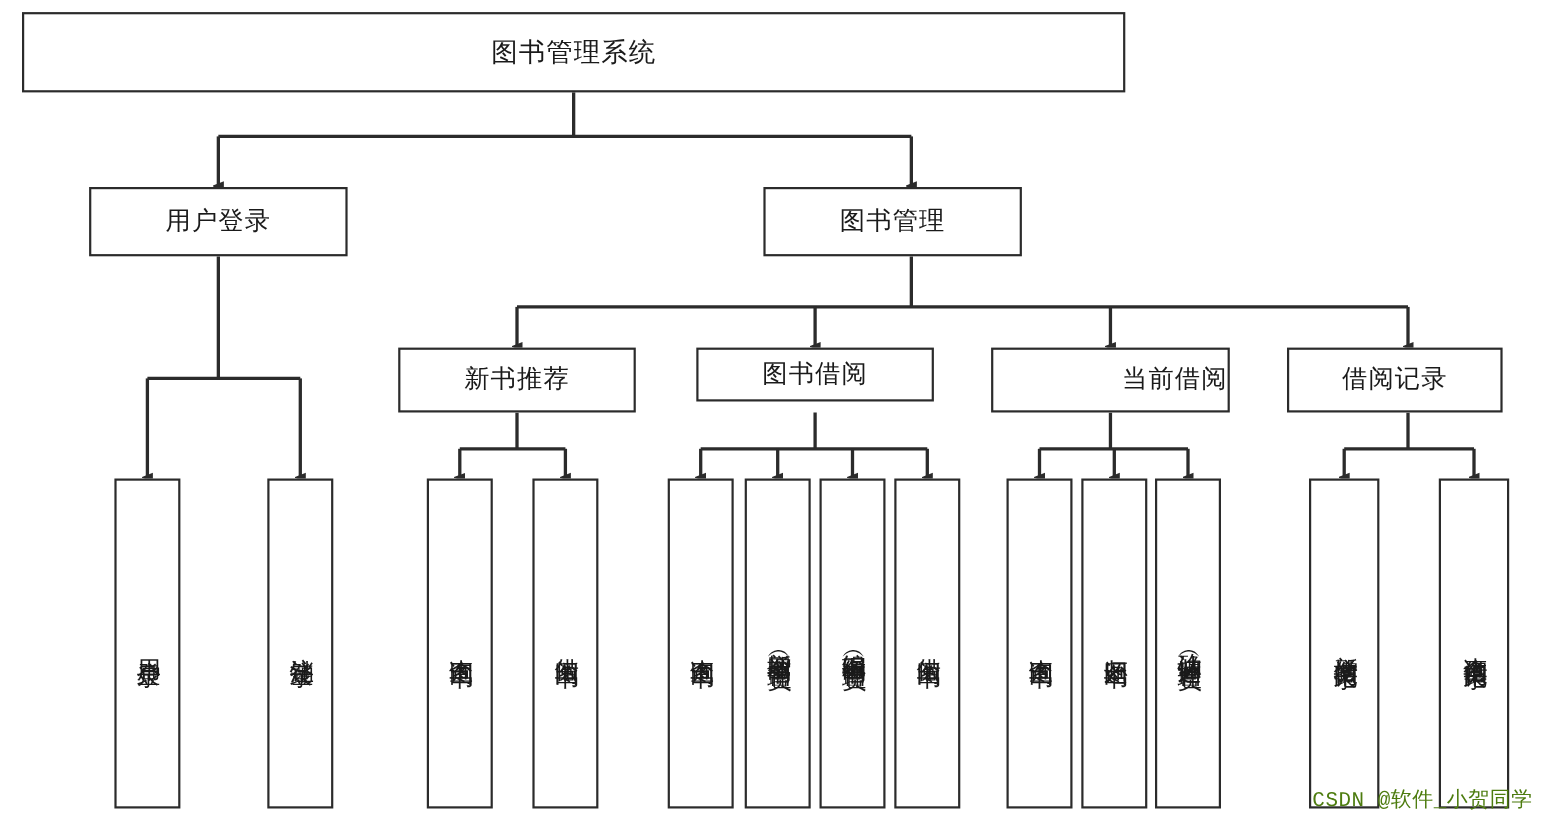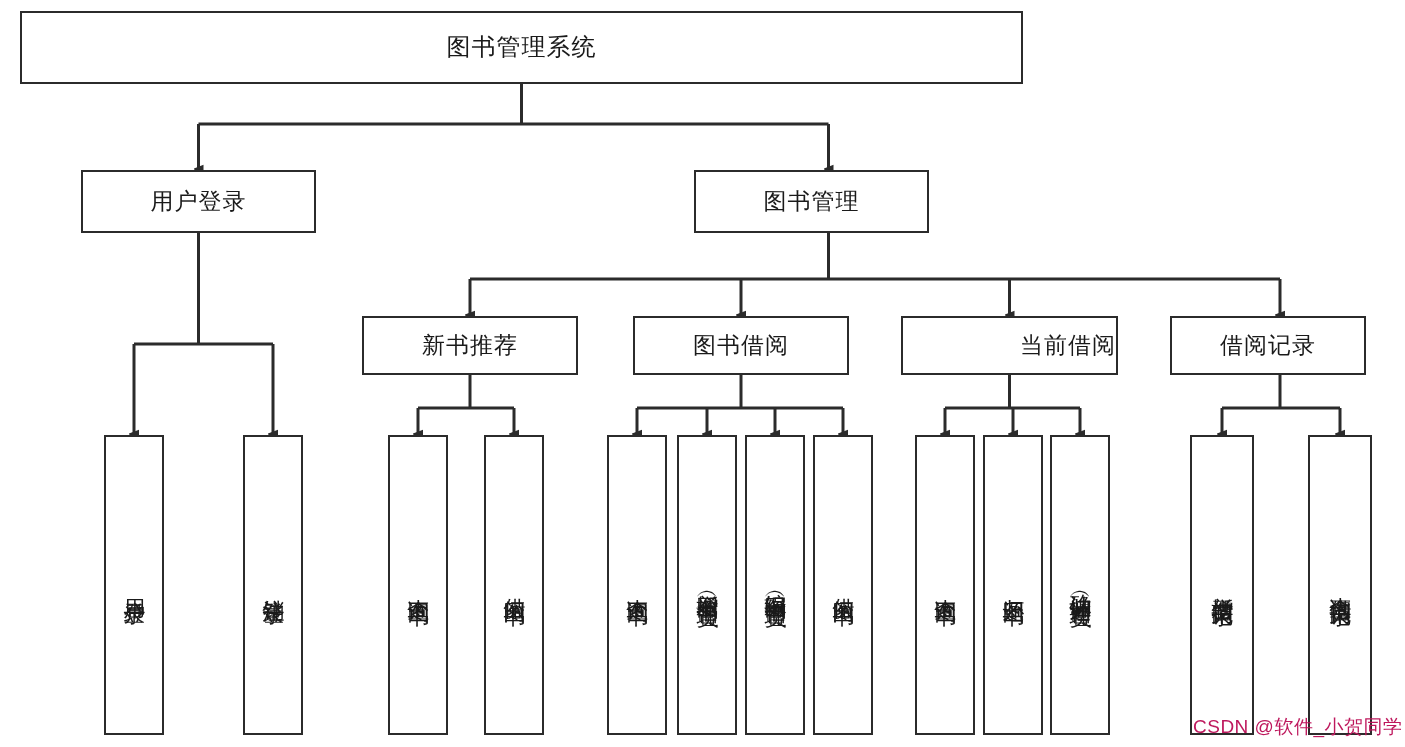--- a/index.html
+++ b/index.html
@@ -56,25 +56,25 @@
     justify-content: center;
   }
   .node.vert .vtext {
     writing-mode: vertical-rl;
     text-orientation: upright;
     display: block;
     white-space: nowrap;
   }
   .watermark {
     position: absolute;
-    color: #be185d;
+    color: #4d7c0f;
     font-size: 19px;
     letter-spacing: 0.5px;
     white-space: nowrap;
-    font-family: Liberation Sans, sans-serif;
+    font-family: Liberation Mono, monospace;
   }
 </style>
 </head>
 <body>
 
 <div id="canvas">
 
   <svg id="edges" viewBox="0 0 1405 747" xmlns="http://www.w3.org/2000/svg">
     <defs>
       <marker id="arrow" markerWidth="10" markerHeight="10" refX="5.2" refY="5" orient="auto" markerUnits="userSpaceOnUse">
@@ -125,21 +125,21 @@
   <div class="node horiz" style="left: 81px; top: 170px; width: 235px; height: 63px;">
     <span>用户登录</span>
   </div>
   <div class="node horiz" style="left: 694px; top: 170px; width: 235px; height: 63px;">
     <span>图书管理</span>
   </div>
 
   <div class="node horiz" style="left: 362px; top: 316px; width: 216px; height: 59px;">
     <span>新书推荐</span>
   </div>
-  <div class="node horiz" style="left: 633px; top: 316px; width: 216px; height: 59px;">
+  <div class="node horiz" style="left: 633px; top: 316px; width: 216px; height: 49px;">
     <span>图书借阅</span>
   </div>
   <div class="node horiz" style="left: 901px; top: 316px; width: 217px; height: 59px; justify-content: flex-end;">
     <span>当前借阅</span>
   </div>
   <div class="node horiz" style="left: 1170px; top: 316px; width: 196px; height: 59px;">
     <span>借阅记录</span>
   </div>
 
   <div class="node vert" style="left: 104px; top: 435px; width: 60px; height: 300px;">

